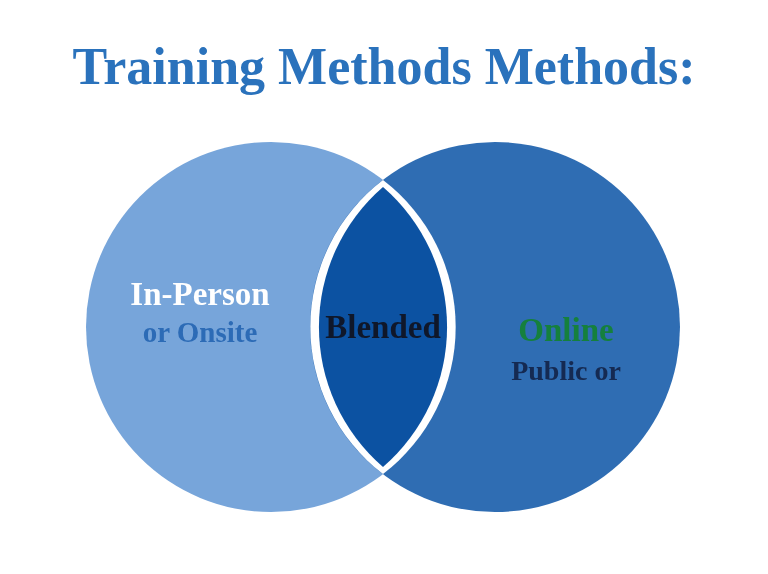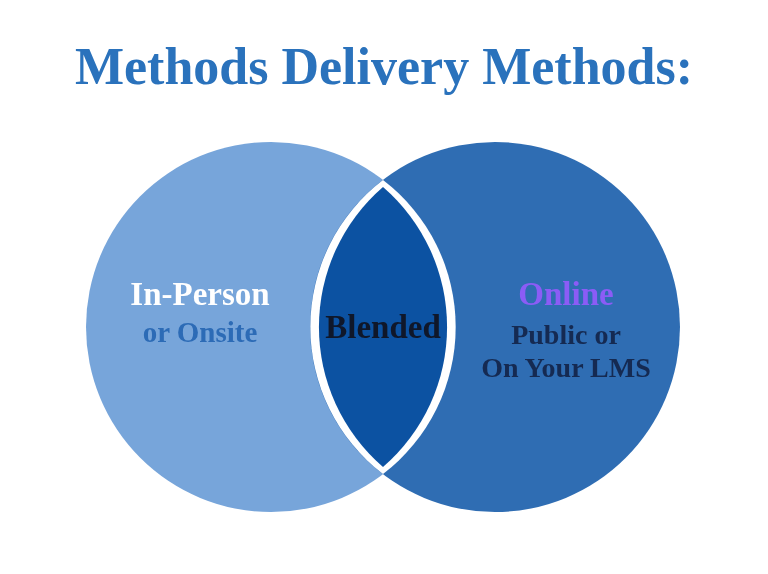--- a/index.html
+++ b/index.html
@@ -64,39 +64,38 @@
     width: 160px;
     font-size: 33px;
     line-height: 37px;
   }
 </style>
 </head>
 <body>
 
 <div class="canvas" style="background-color: rgb(255, 255, 255);">
 
-  <h1 class="title" style="color: rgb(42, 114, 188);">Methods Delivery Methods:</h1>
+  <h1 class="title" style="color: rgb(42, 114, 188);">Training Methods Methods:</h1>
 
   <svg class="venn-svg" viewBox="0 0 768 574">
     <circle cx="271" cy="327" r="185" fill="#77A5DA"></circle>
     <circle cx="495" cy="327" r="185" fill="#2F6DB3"></circle>
     <path d="M 383 180 A 185 185 0 0 1 383 474 A 185 185 0 0 1 383 180 Z" fill="#FFFFFF"></path>
     <path d="M 383 187 A 185 185 0 0 1 383 467 A 185 185 0 0 1 383 187 Z" fill="#0C52A2"></path>
   </svg>
 
   <div class="label left-label">
     <div class="heading" style="color: rgb(255, 255, 255);">In-Person</div>
     <div class="sub" style="color: rgb(44, 107, 182);">
       <div>or Onsite</div>
     </div>
   </div>
 
   <div class="label blended-label" style="color: #0f172a;">Blended</div>
 
   <div class="label right-label">
-    <div class="heading" style="color: #8b5cf6;">Online</div>
+    <div class="heading" style="color: #15803d; margin-top: 36px;">Online</div>
     <div class="sub" style="color: rgb(21, 42, 82);">
       <div>Public or</div>
-      <div>On Your LMS</div>
     </div>
   </div>
 
 </div>
 
 </body></html>

